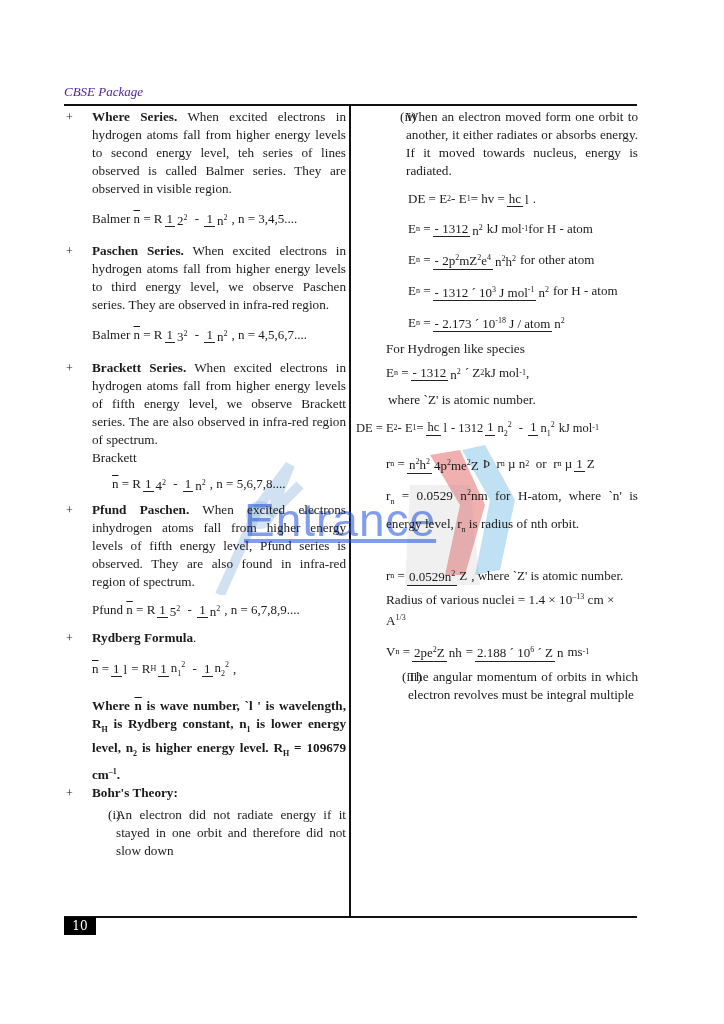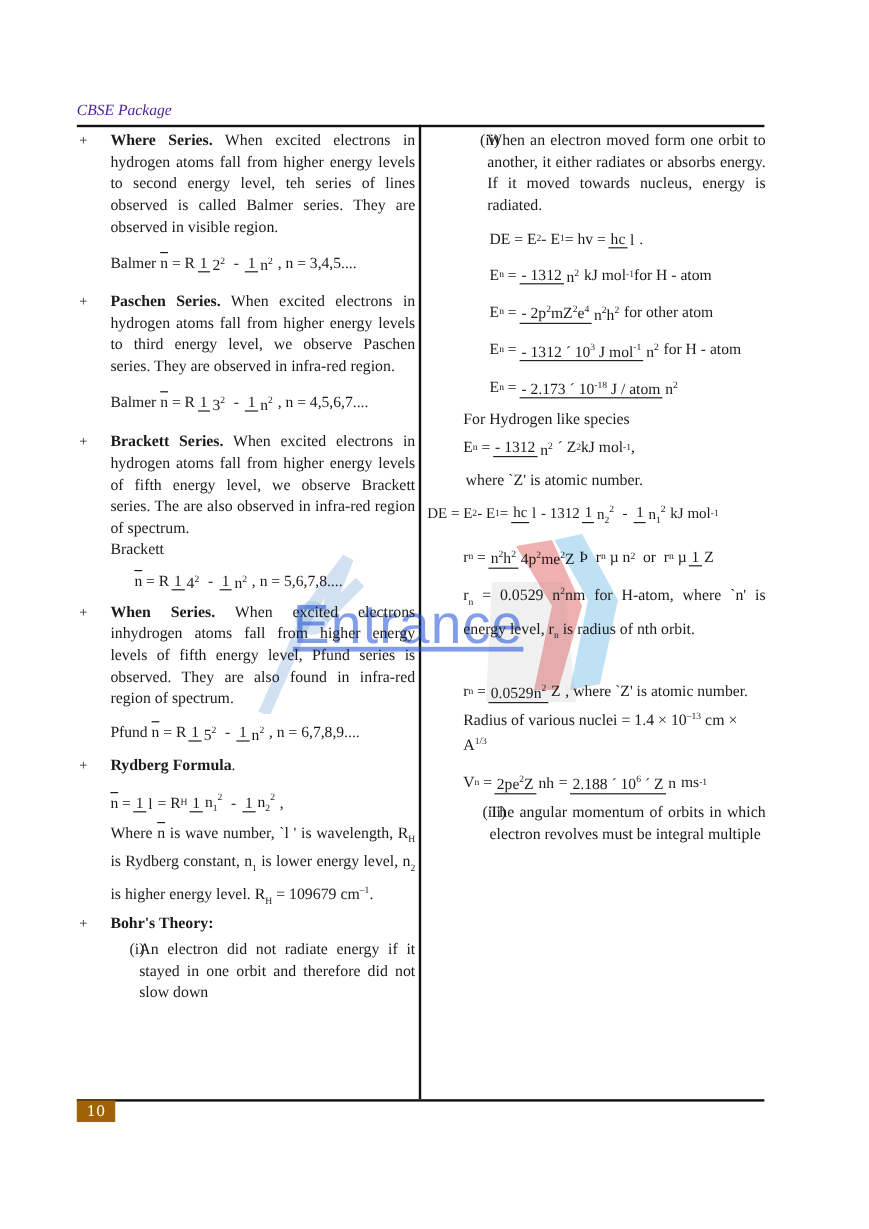--- a/index.html
+++ b/index.html
@@ -2,21 +2,21 @@
 <html><head>
 <meta charset="utf-8">
 <style>
   html, body { margin:0; padding:0; background:#ffffff; }
   body { width:724px; height:1024px; position:relative; overflow:hidden;
          font-family:"Liberation Serif", "DejaVu Serif", serif; color:#1a1a1a; }
   .header { position:absolute; left:64px; top:84px; font-style:italic; font-size:13px; color:#4c1d95; }
   .top-rule { position:absolute; left:64px; top:104px; width:573px; height:2px; background:#111; }
   .col-divider { position:absolute; left:349px; top:104px; width:2px; height:812px; background:#111; }
   .bottom-rule { position:absolute; left:64px; top:916px; width:573px; height:2px; background:#111; }
-  .page-num { position:absolute; left:64px; top:917px; width:32px; height:18px; background:#a16207; color:#fff;
+  .page-num { position:absolute; left:64px; top:917px; width:32px; height:18px; background:#000000; color:#fff;
               font-size:12px; text-align:center; line-height:18px; font-family:"DejaVu Serif", serif; }
 
   .col { position:absolute; top:106px; font-size:13.2px; line-height:18px; }
   .col-left { left:64px; width:282px; }
   .col-right { left:356px; width:282px; }
 
   .bullet { position:relative; padding-left:28px; text-align:justify; }
   .bullet .mark { position:absolute; left:2px; top:0; font-size:12px; }
   .b { font-weight:bold; }
   .p { text-align:justify; }
@@ -115,21 +115,21 @@
       <span class="frac">
           <span class="num">1</span>
           <span class="den">n<sup>2</sup></span>
         </span>
       <span>, n = 5,6,7,8....</span>
     </div>
   </div>
 
   <div class="bullet" style="margin-top:8px;">
     <span class="mark">+</span>
-    <span class="b">When Series.</span>
+    <span class="b">Pfund Paschen.</span>
     <span>When excited electrons inhydrogen atoms fall from higher energy levels of fifth energy level, Pfund series is observed. They are also found in infra-red region of spectrum.</span>
     <div class="eq" style="margin-top:10px; padding-left:0px;">
       <span>Pfund</span>&nbsp;
       <span class="ovr">n</span>&nbsp;
       <span>= R</span>
       <span class="frac">
           <span class="num">1</span>
           <span class="den"><span>5</span><sup>2</sup></span>
         </span>
       &nbsp;-&nbsp;
@@ -154,21 +154,21 @@
       <span class="frac">
           <span class="num">1</span>
           <span class="den">n<sub>1</sub><sup>2</sup></span>
         </span>
       &nbsp;-&nbsp;
       <span class="frac">
           <span class="num">1</span>
           <span class="den">n<sub>2</sub><sup>2</sup></span>
         </span>,
     </div>
-    <div class="p" style="margin-top:4px;">
+    <div class="p" style="margin-top:16px;font-weight:bold;">
       <span>Where</span>
       <span class="ovr">n</span>
       <span>is wave number, `l ' is wavelength,</span>
       R<sub>H</sub> <span>is Rydberg constant, n</span><sub>1</sub>
       <span>is lower energy level, n</span><sub>2</sub>
       <span>is higher energy level. R</span><sub>H</sub>
       <span>= 109679 cm</span><sup>–1</sup><span>.</span>
     </div>
   </div>
 

